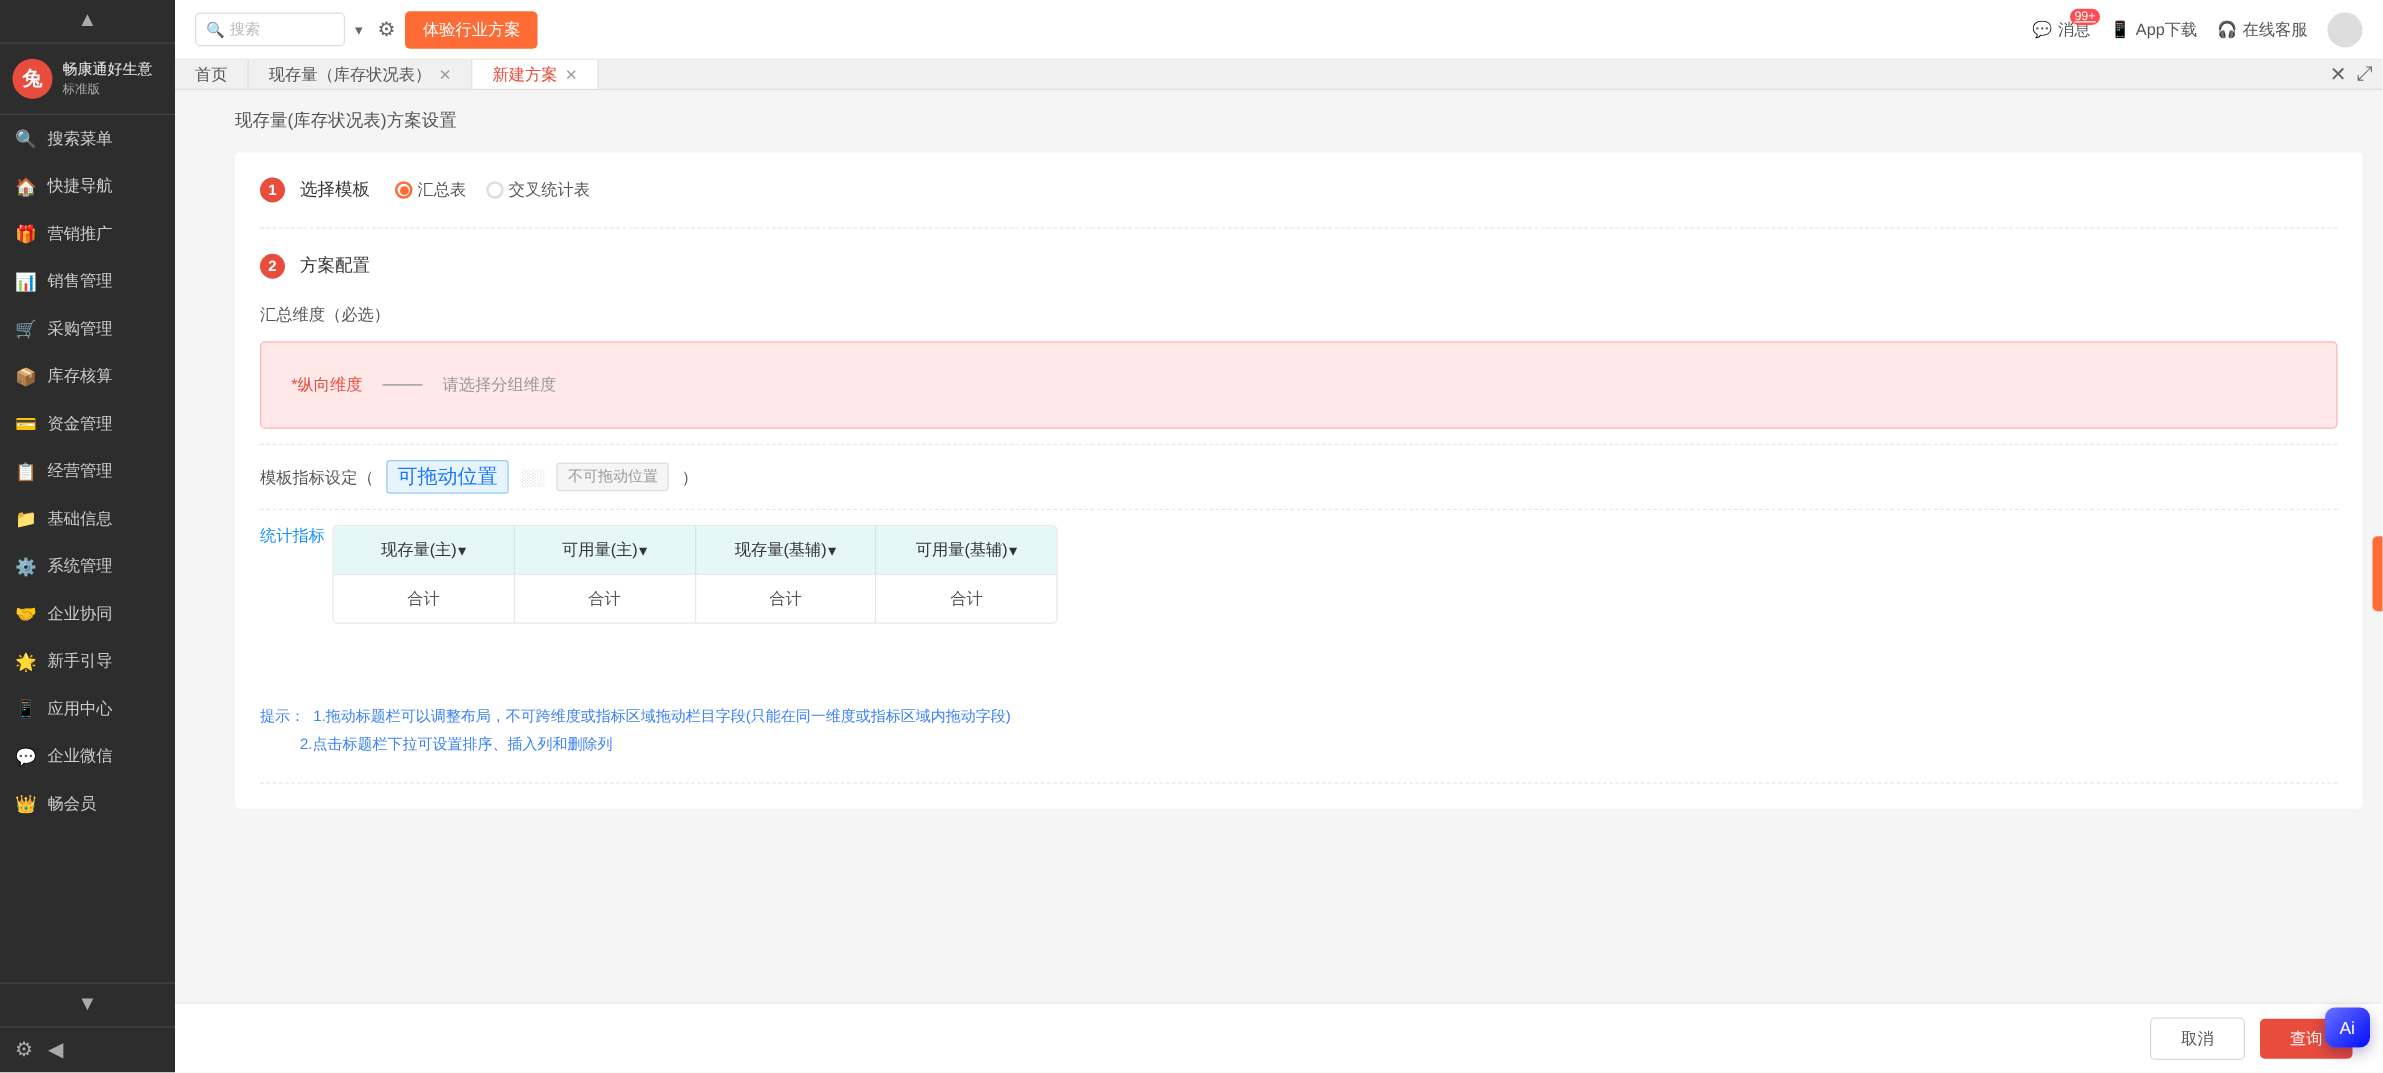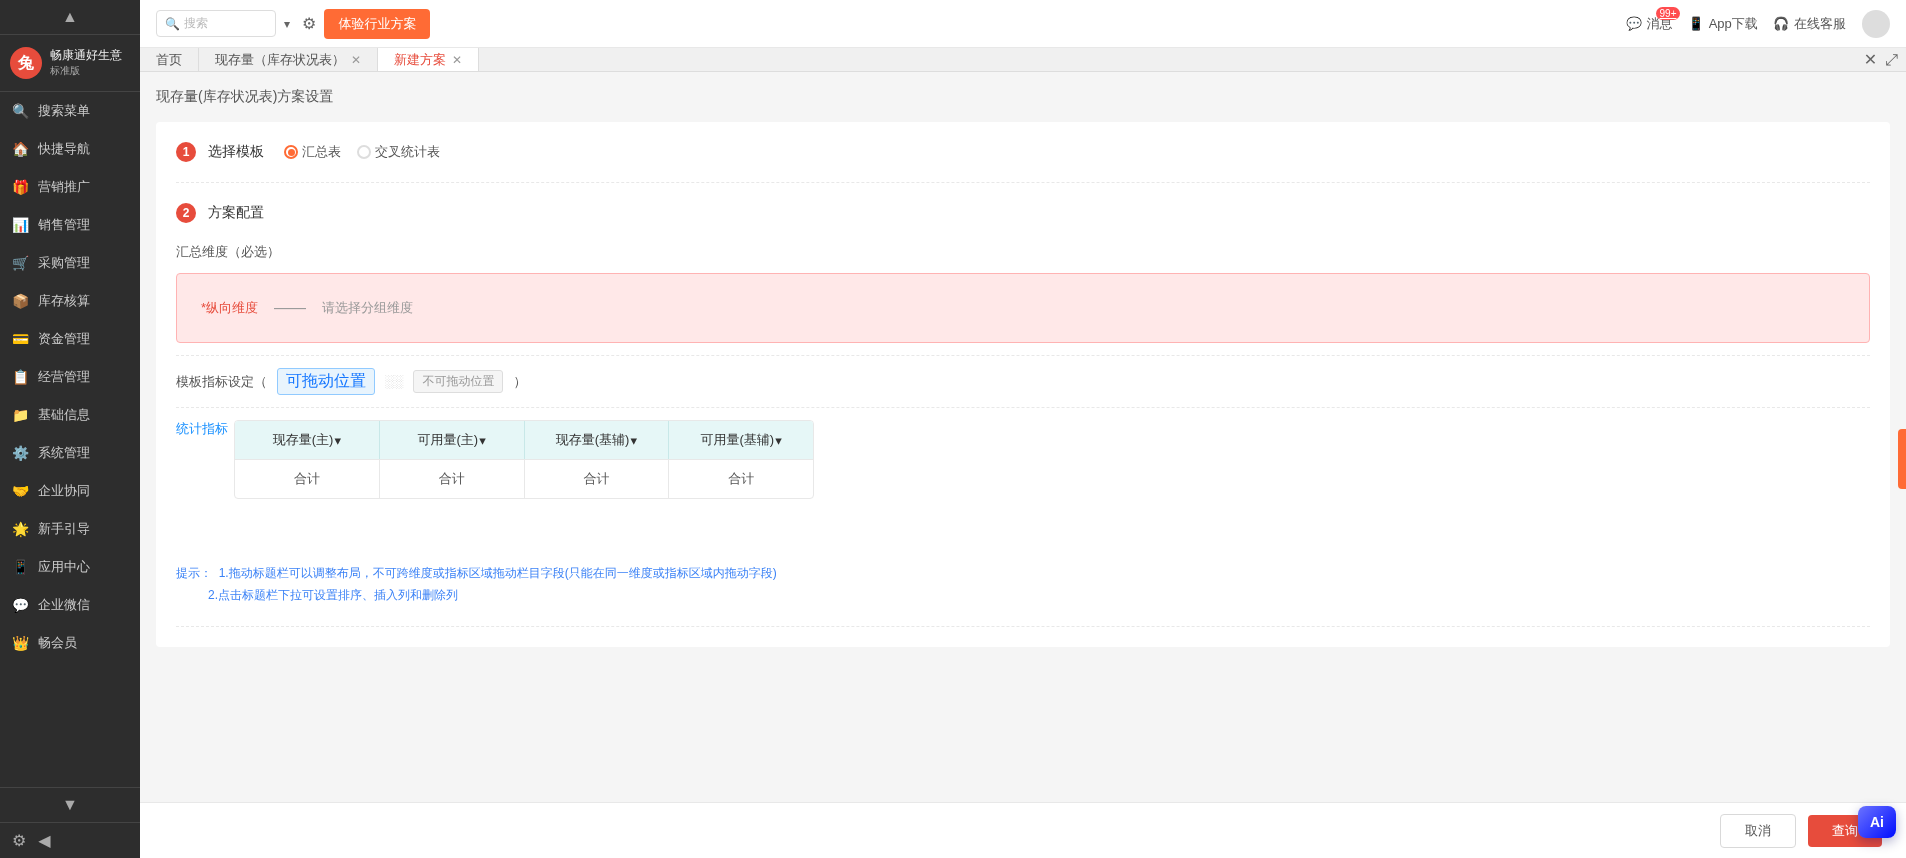--- a/index.html
+++ b/index.html
@@ -103,21 +103,21 @@
     }
     .tab.active { background: #fff; color: #e74c3c; font-weight: 500; }
     .tab-home { color: #555; }
     .tab-close { color: #999; font-size: 12px; cursor: pointer; }
     .tabbar-right { margin-left: auto; display: flex; align-items: center; padding-right: 8px; gap: 8px; }
     .tabbar-ctrl-btn { background: none; border: none; cursor: pointer; color: #666; font-size: 16px; }
 
     
     .content-area {
       flex: 1; overflow-y: auto; background: #f5f5f5; padding: 16px;
-      display: flex; flex-direction: column; gap: 0;
+      display: flex; flex-direction: column; gap: 0; margin-left: 32px;
     }
 
     .page-title { font-size: 14px; color: #555; margin-bottom: 16px; }
 
     .scheme-panel {
       background: #fff; border-radius: 4px; padding: 20px;
       display: flex; flex-direction: column; gap: 20px;
     }
 
     
@@ -204,21 +204,21 @@
     .btn-query {
       background: #e74c3c; border: none; border-radius: 4px;
       padding: 7px 24px; cursor: pointer; font-size: 13px; color: white;
     }
 
     
     .ai-fab {
       position: fixed; bottom: 20px; right: 10px;
       background: linear-gradient(135deg, #6b73ff, #000dff);
       color: white; border-radius: 8px; padding: 8px 12px;
-      font-size: 14px; cursor: pointer; font-weight: bold;
+      font-size: 14px; cursor: pointer; font-weight: normal;
       box-shadow: 0 4px 12px rgba(0,0,100,0.3);
     }
 
     
     .right-scroll-indicator {
       position: fixed; right: 0; top: 50%;
       background: #ff6b35; color: white; width: 8px; height: 60px;
       border-radius: 4px 0 0 4px; cursor: pointer;
     }
   </style>

